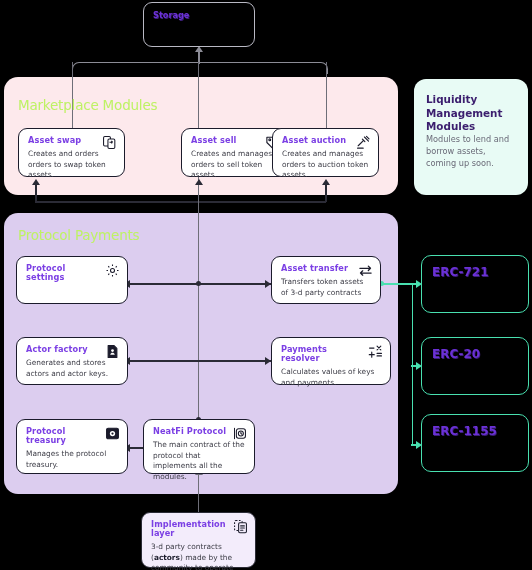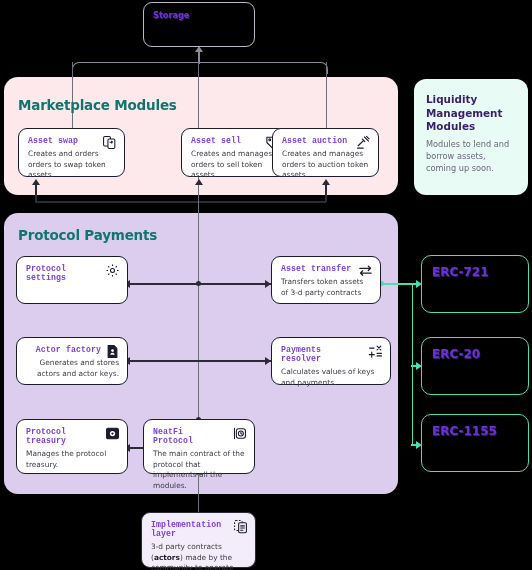--- a/index.html
+++ b/index.html
@@ -21,21 +21,20 @@
     z-index: 6;
   }
   .card-title {
     color: #7B3FE4;
     font-weight: bold;
     font-size: 8.2px;
     letter-spacing: .1px;
     line-height: 1.1;
     margin-bottom: 4px;
     padding-right: 18px;
-    font-family: Liberation Mono, monospace;
   }
   .card-desc {
     color: #3c3c46;
     font-size: 7.4px;
     line-height: 1.42;
   }
   .card-desc b { color: #1b1b2b; font-weight: bold; }
   .card-icon {
     position: absolute;
     top: 6px; right: 7px;
@@ -70,42 +69,41 @@
   #marketplace-section {
     left: 4px; top: 77px; width: 394px; height: 118px;
     background: #FDE9EC;
   }
   #utilities-section {
     left: 4px; top: 213px; width: 394px; height: 281px;
     background: #DCCDEF;
   }
   .section-title {
     position: absolute;
-    color: #0f766e;
-    font-weight: bold;
+    color: #bef264;
+    font-weight: normal;
     letter-spacing: -.2px;
   }
   #marketplace-title { left: 18px; top: 97px; font-size: 13.5px; z-index: 5; }
   #utilities-title  { left: 18px; top: 227px; font-size: 13.5px; z-index: 5; }
 
   
   #liquidity {
     position: absolute;
     left: 414px; top: 79px; width: 114px; height: 116px;
     background: #E8FBF5;
     border-radius: 12px;
     padding: 14px 12px;
     z-index: 5;
   }
   #liquidity .lq-title {
     color: #3B1E6E;
     font-weight: bold;
     font-size: 10.4px;
     line-height: 1.32;
-    margin-bottom: 5px;
   }
   #liquidity .lq-desc {
     color: #6a6a78;
     font-size: 8.2px;
     line-height: 1.45;
   }
 
   
   .erc {
     position: absolute;
@@ -251,21 +249,21 @@
     <div class="card-title">Asset transfer</div>
     <div class="card-desc">Transfers token assets of 3-d party contracts</div>
     <div class="card-icon">
       <svg viewBox="0 0 24 24" fill="none" stroke="currentColor" stroke-width="2" stroke-linecap="round" stroke-linejoin="round">
         <path d="M3 8.5h17M16.5 5 20 8.5 16.5 12"></path>
         <path d="M21 16h-17M7.5 12.5 4 16l3.5 3.5"></path>
       </svg>
     </div>
   </div>
 
-  <div class="card" style="left:16px; top:337px; width:112px; height:48px;text-align:right;">
+  <div class="card" style="left:16px; top:337px; width:112px; height:48px;">
     <div class="card-title">Actor factory</div>
     <div class="card-desc">Generates and stores actors and actor keys.</div>
     <div class="card-icon">
       <svg viewBox="0 0 24 24" fill="none" stroke="currentColor" stroke-width="1.7">
         <path d="M5 2.5h9.5L19 7v14.5H5z" fill="currentColor" stroke-linejoin="round"></path>
         <circle cx="12" cy="10.5" r="2.2" fill="#fff" stroke="none"></circle>
         <path d="M8.4 17c.6-2 2-3 3.6-3s3 1 3.6 3z" fill="#fff" stroke="none"></path>
       </svg>
     </div>
   </div>

